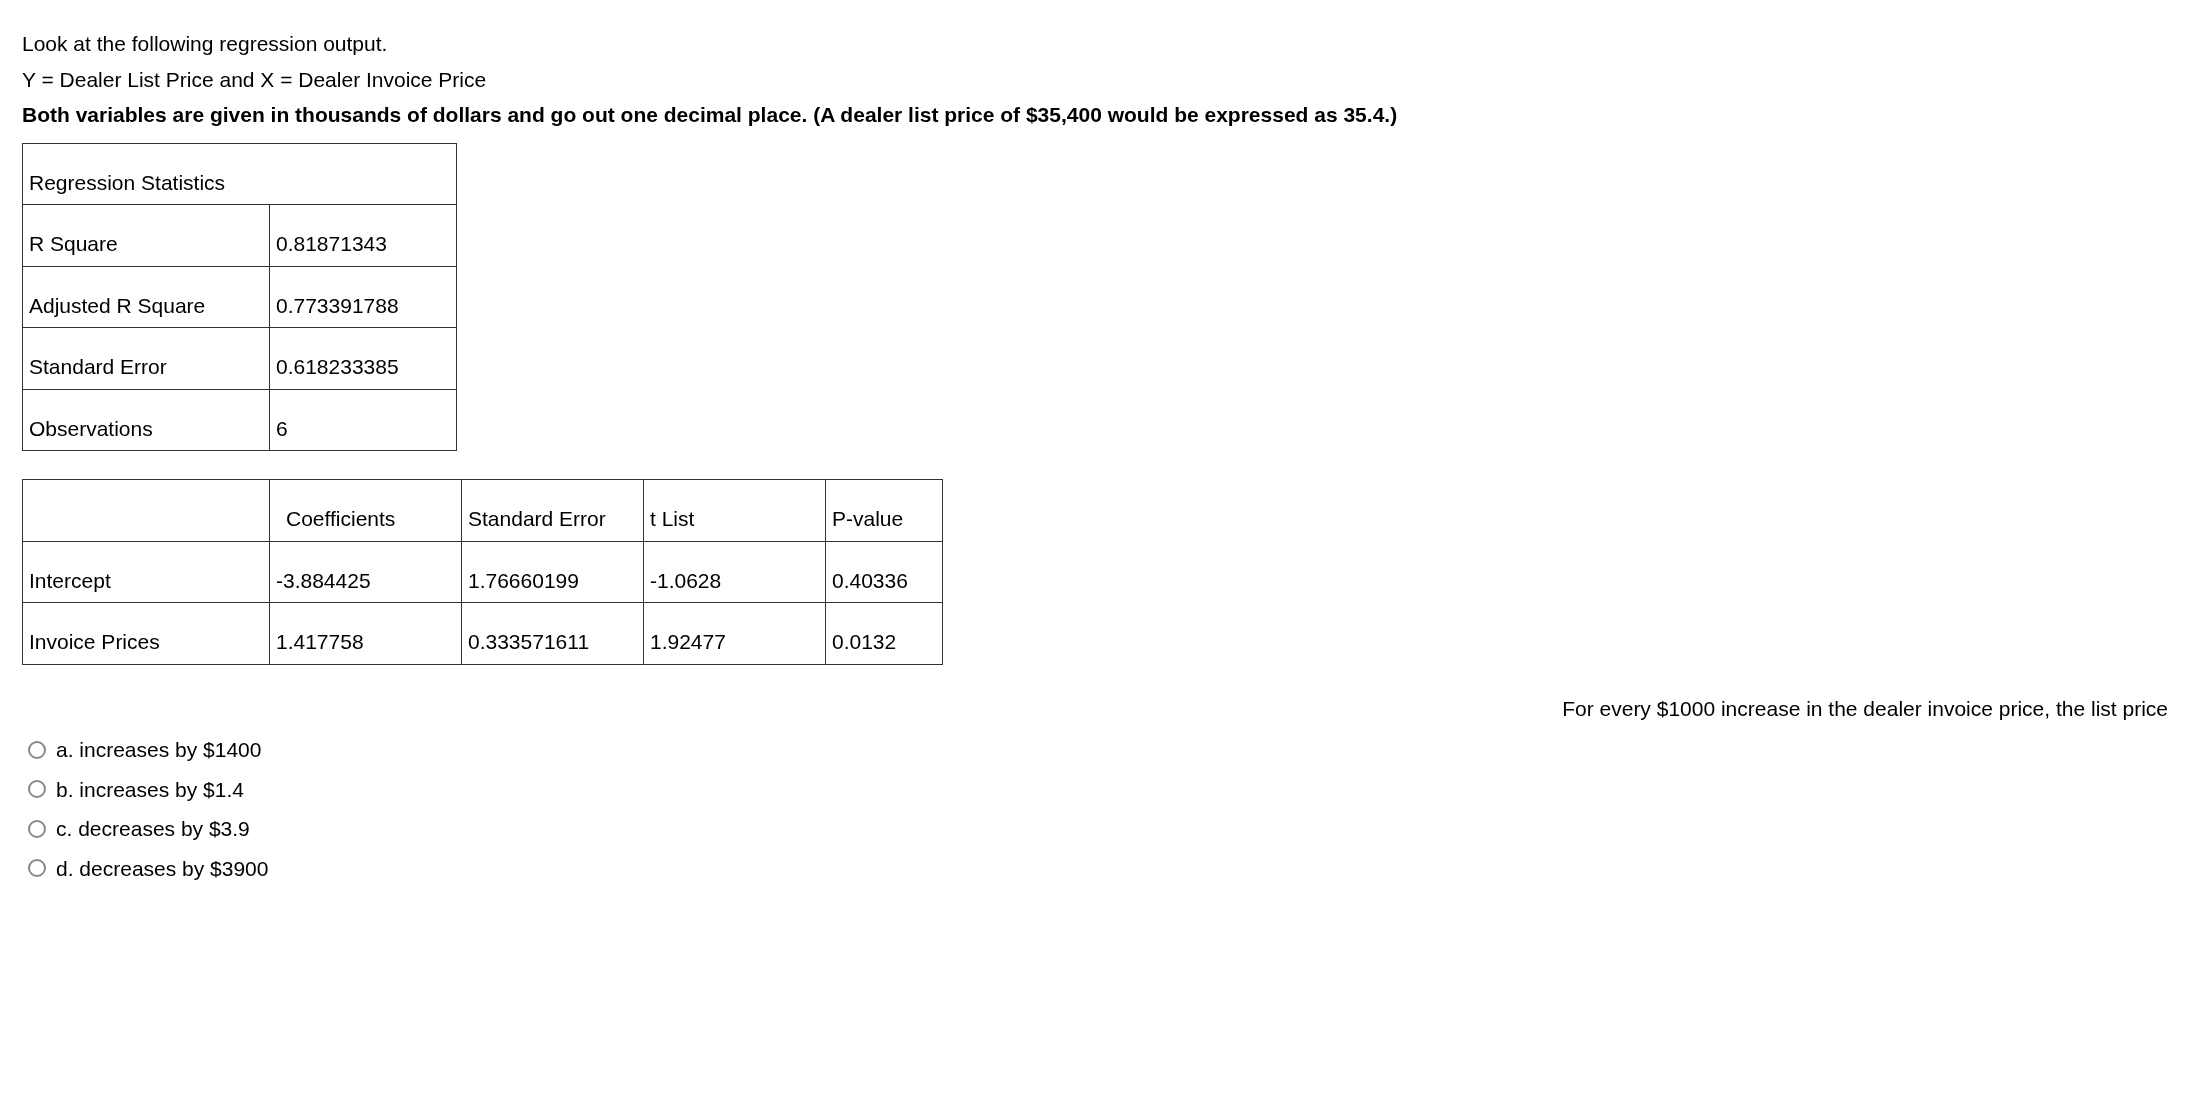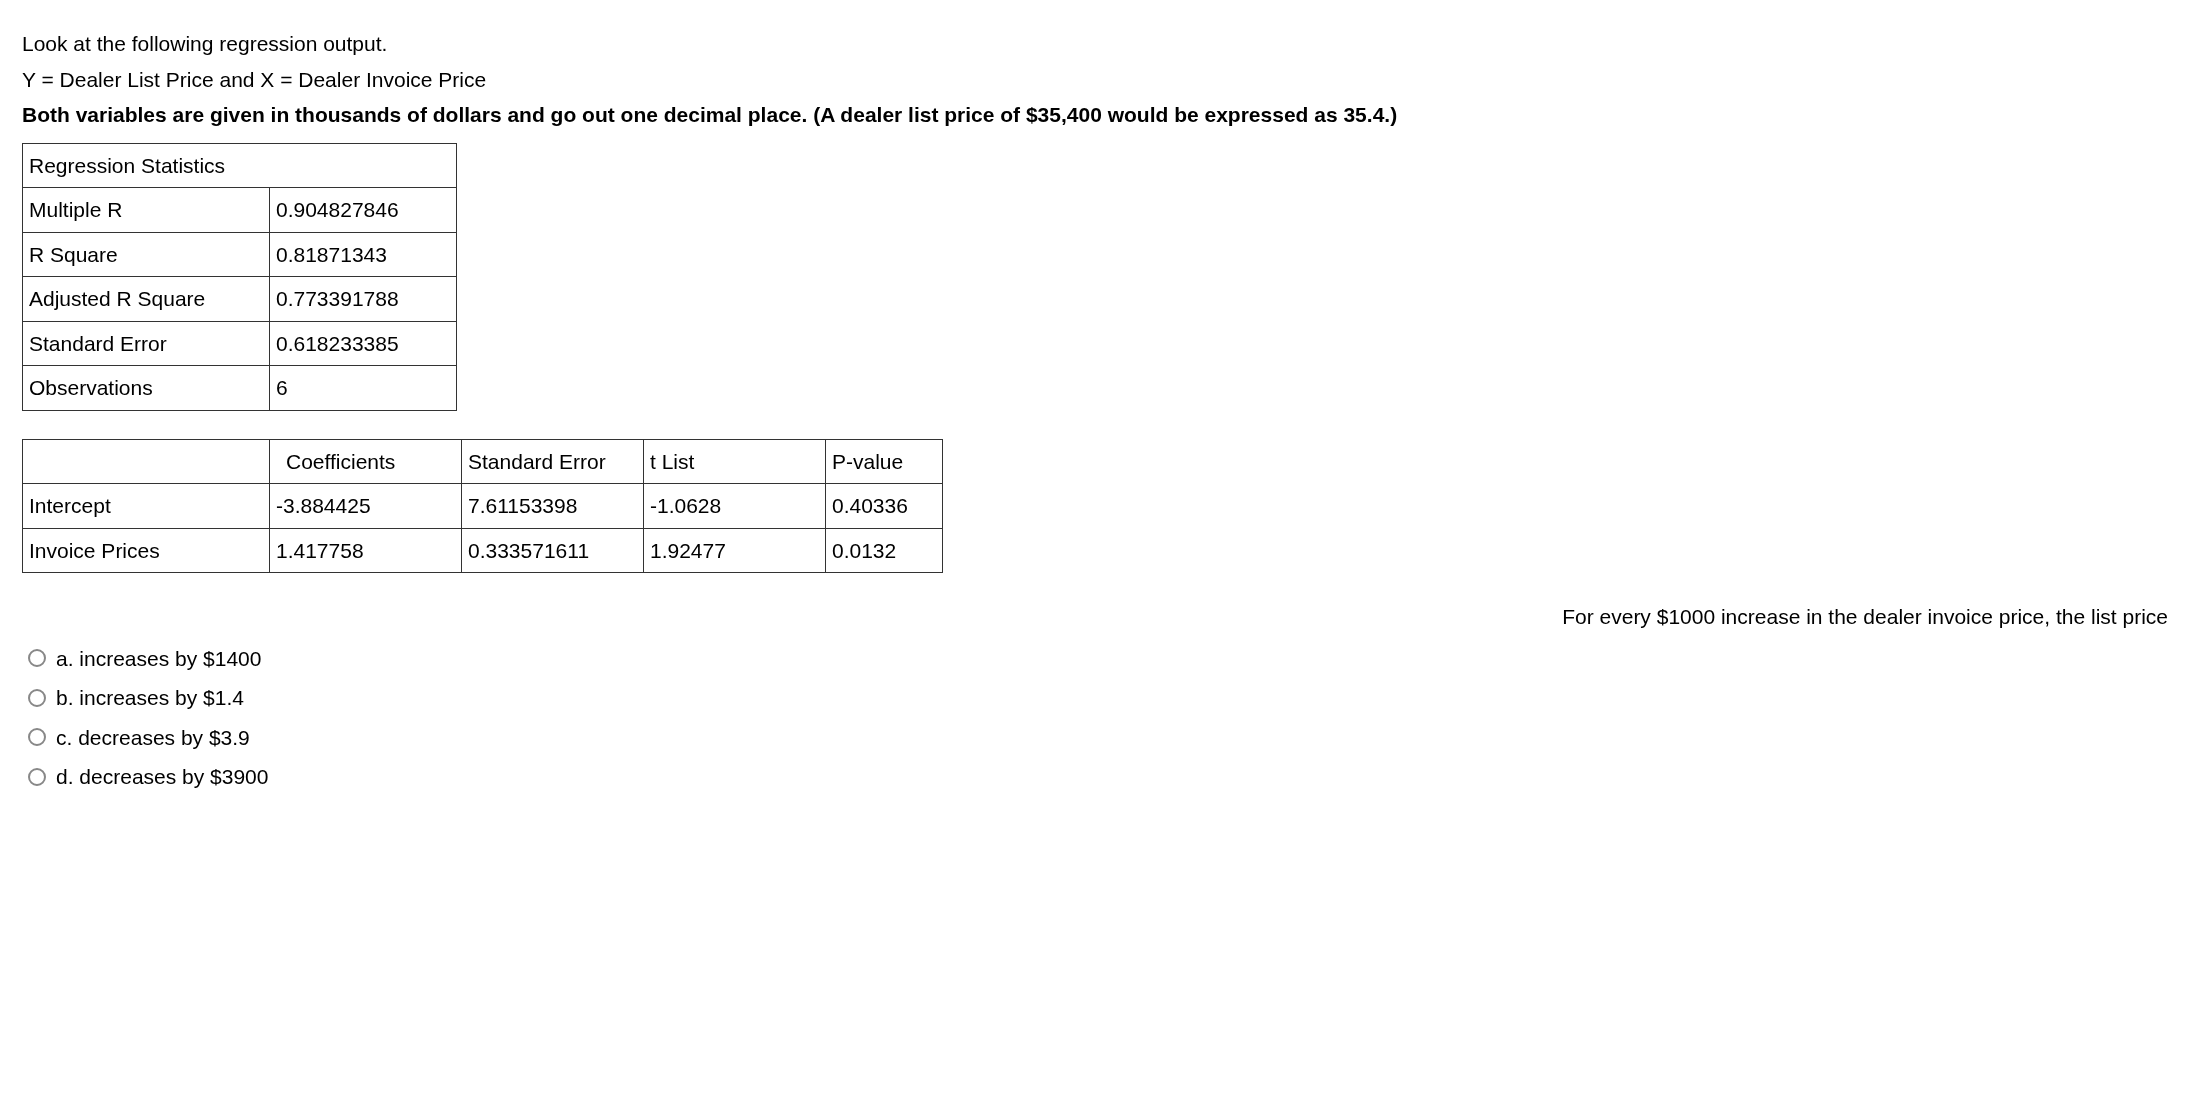--- a/index.html
+++ b/index.html
@@ -17,21 +17,21 @@
     .bold {
       font-weight: bold;
     }
     table {
       border-collapse: collapse;
       margin-top: 12px;
       margin-bottom: 28px;
     }
     table td, table th {
       border: 1px solid #333;
-      padding: 6px 10px 6px 6px;
+      padding: 23px 10px 6px 6px;
       text-align: left;
       font-weight: normal;
       vertical-align: top;
       height: 26px;
       margin-left: 29px;
     }
     .stats-table td:first-child {
       width: 230px;
     }
     .stats-table td:last-child {
@@ -81,24 +81,20 @@
   <p>Y = Dealer List Price and X = Dealer Invoice Price</p>
   <p class="bold">Both variables are given in thousands of dollars and go out one decimal place. (A dealer list price of $35,400 would be expressed as 35.4.)</p>
 </div>
 
 <table class="stats-table">
   <tbody>
       <tr class="header-row">
     <td colspan="2">Regression Statistics</td>
   </tr>
   <tr>
-    <td>Multiple R</td>
-    <td>0.904827846</td>
-  </tr>
-  <tr>
     <td>R Square</td>
     <td>0.81871343</td>
   </tr>
   <tr>
     <td>Adjusted R Square</td>
     <td>0.773391788</td>
   </tr>
   <tr>
     <td>Standard Error</td>
     <td>0.618233385</td>
@@ -115,21 +111,21 @@
       <tr>
     <th></th>
     <th style="padding-left:16px;">Coefficients</th>
     <th>Standard Error</th>
     <th>t List</th>
     <th>P-value</th>
   </tr>
   <tr>
     <td>Intercept</td>
     <td>-3.884425</td>
-    <td>7.61153398</td>
+    <td>1.76660199</td>
     <td>-1.0628</td>
     <td>0.40336</td>
   </tr>
   <tr>
     <td>Invoice Prices</td>
     <td>1.417758</td>
     <td>0.333571611</td>
     <td>1.92477</td>
     <td>0.0132</td>
   </tr>

